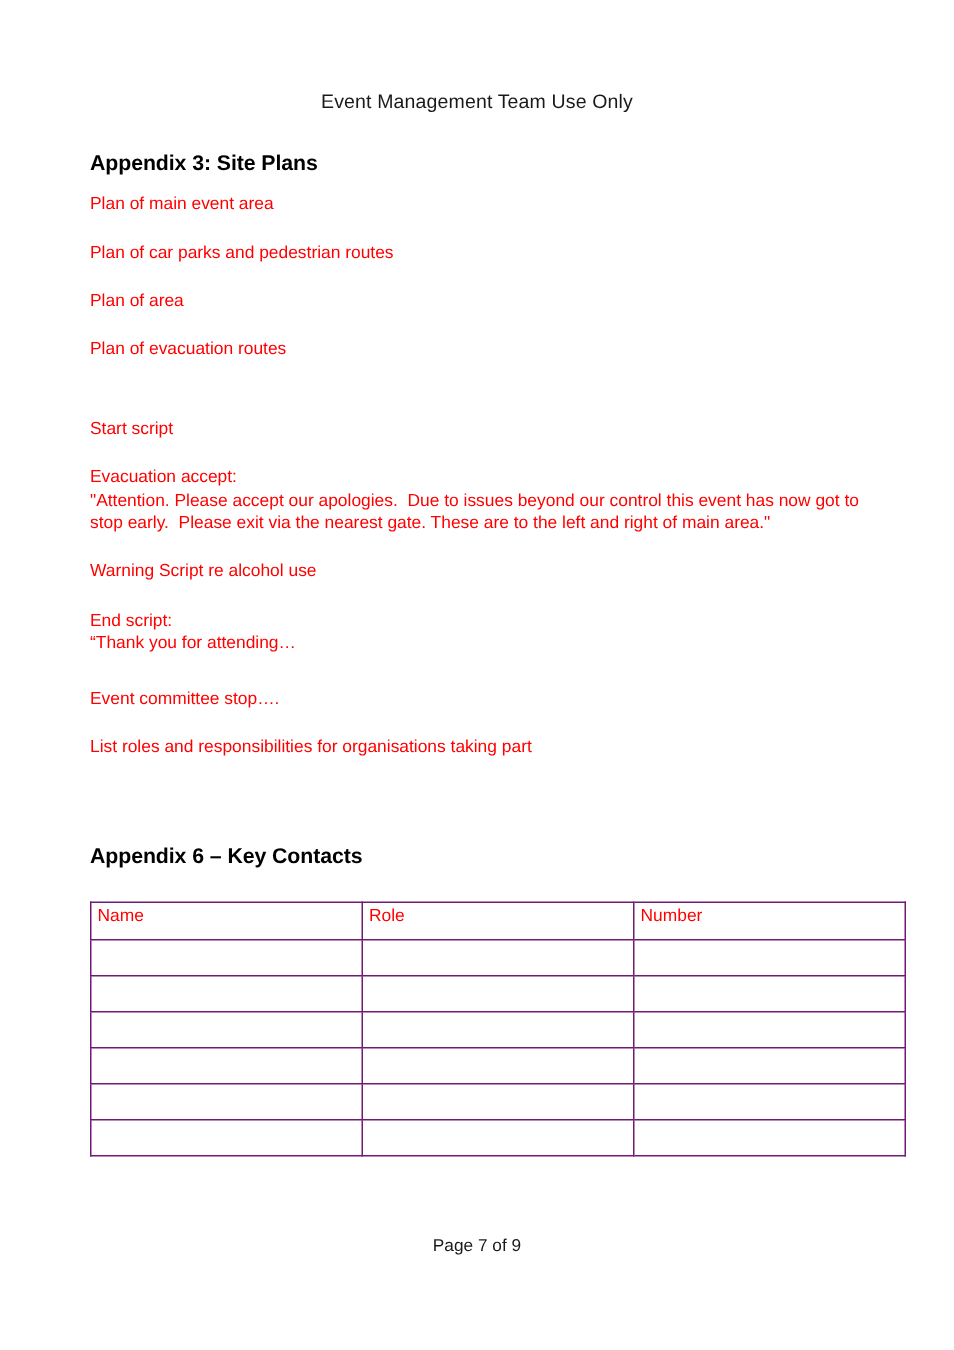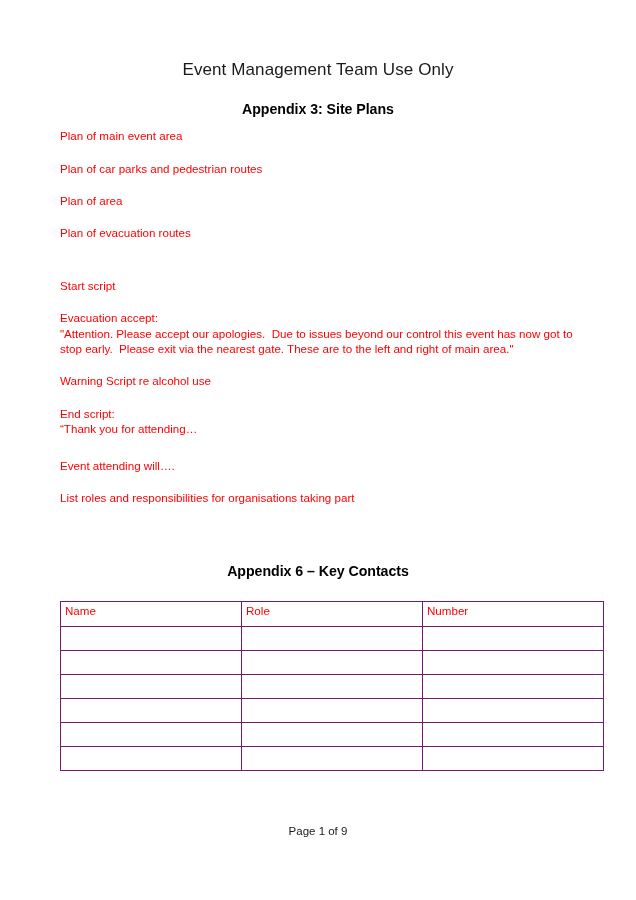--- a/index.html
+++ b/index.html
@@ -19,39 +19,38 @@
     background: #ffffff;
     overflow: hidden;
     box-sizing: border-box;
   }
   .page-header {
     position: absolute;
     top: 60px;
     left: 0;
     width: 636px;
     text-align: center;
-    font-size: 17px;
+    font-size: 13px;
     color: #1a1a1a;
     letter-spacing: 0.1px;
   }
   .content {
     position: absolute;
     top: 100px;
     left: 60px;
     width: 516px;
   }
   h2.appendix-heading {
     font-size: 14.2px;
     font-weight: bold;
     color: #000000;
     margin: 0;
     padding: 0;
     line-height: 1.35;
     letter-spacing: -0.05px;
-    text-align: center;
   }
   p.red-text {
     font-size: 11.6px;
     color: #FF0000;
     margin: 0;
     padding: 0;
     line-height: 1.33;
     white-space: pre-wrap;
   }
   .sp-after-h2 { height: 9px; }
@@ -118,21 +117,21 @@
     <p class="red-text">"Attention. Please accept our apologies.  Due to issues beyond our control this event has now got to stop early.  Please exit via the nearest gate. These are to the left and right of main area."</p>
     <div class="sp-para"></div>
     <p class="red-text">Warning Script re alcohol use</p>
     <div class="sp-para"></div>
     <p class="red-text">End script:</p>
     <p class="red-text">“Thank you for attending…</p>
 
     <div class="sp-small"></div>
 
     <div class="sp-after-h2"></div>
-    <p class="red-text">Event attending will….</p>
+    <p class="red-text">Event committee stop….</p>
     <div class="sp-para"></div>
     <p class="red-text">List roles and responsibilities for organisations taking part</p>
 
     <div style="height:57px"></div>
 
     <h2 class="appendix-heading">Appendix 6 – Key Contacts</h2>
 
     <div style="height:19px"></div>
 
     <table class="contacts-table">
@@ -170,15 +169,15 @@
         <tr class="empty-row">
           <td class="col-name"></td>
           <td class="col-role"></td>
           <td class="col-number"></td>
         </tr>
       </tbody>
     </table>
 
   </div>
 
-  <div class="page-footer">Page 1 of 9</div>
+  <div class="page-footer">Page 7 of 9</div>
 
 </div>
 
 </body></html>

